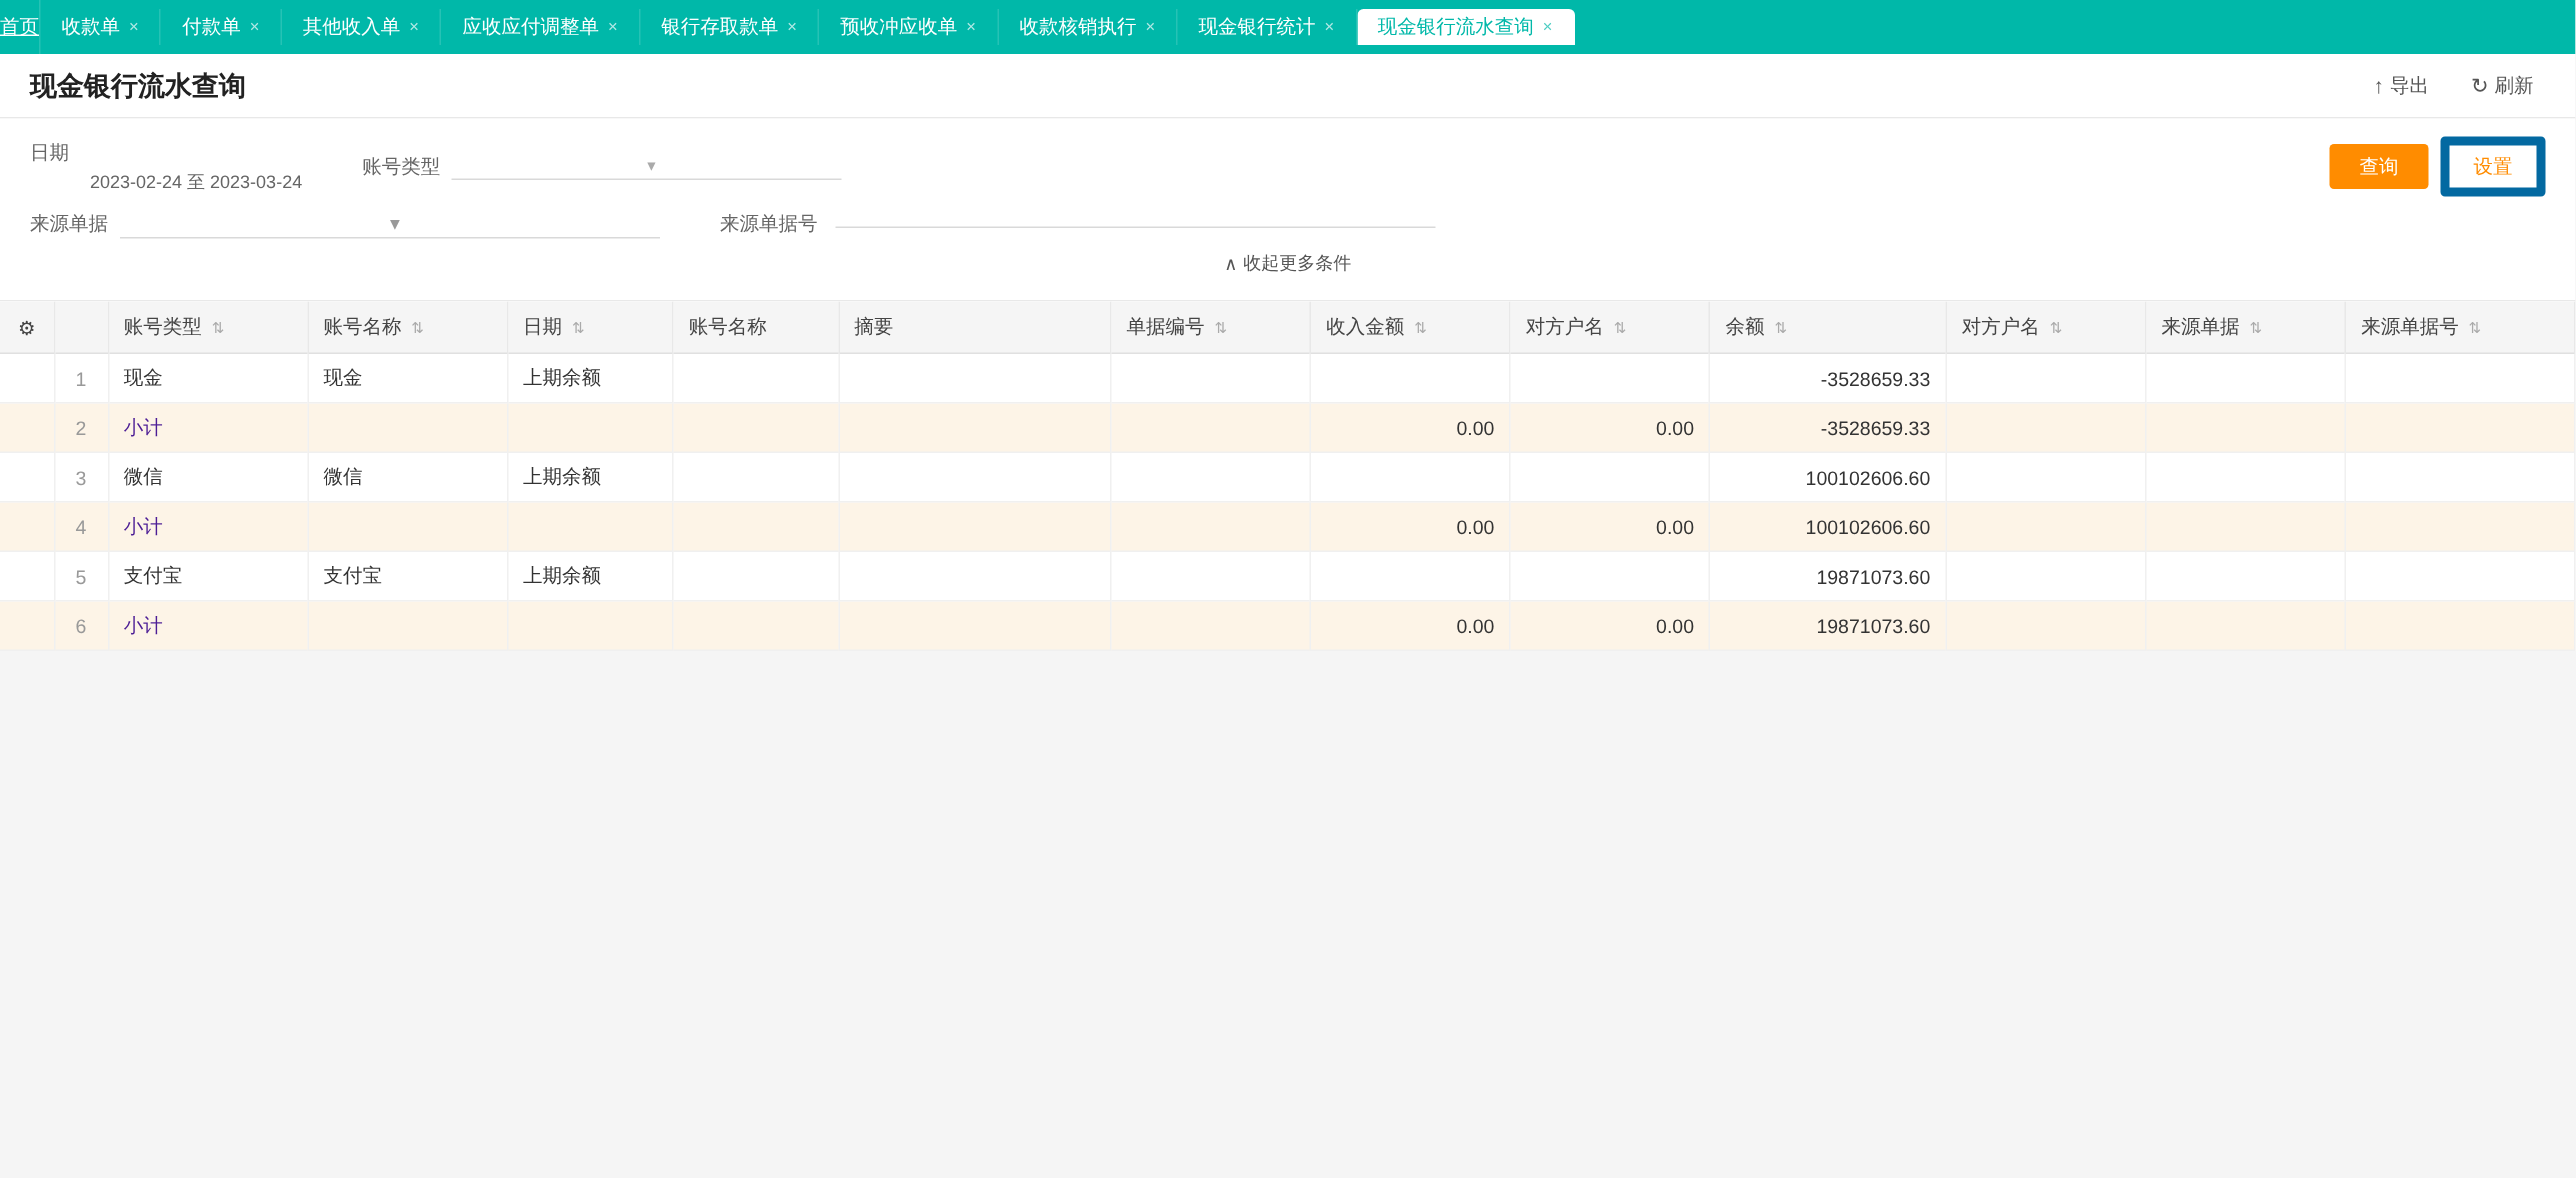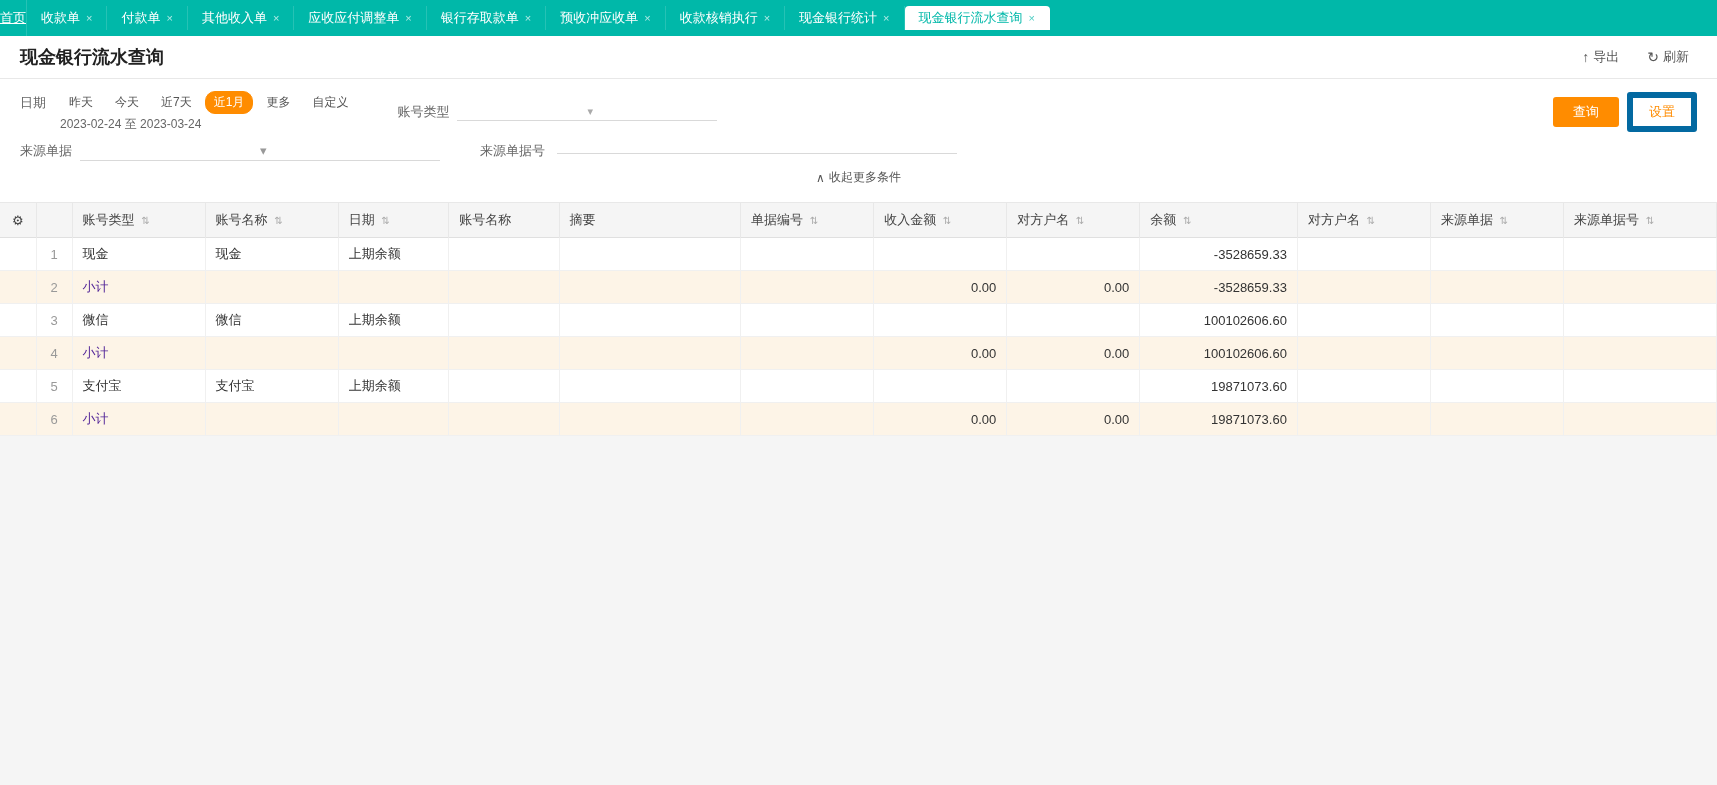--- a/index.html
+++ b/index.html
@@ -319,28 +319,20 @@
     </div>
   </div>
 </div>
 
 <div class="filter-area">
   <div class="filter-row">
 
     <div style="display:flex;flex-direction:column;">
       <div style="display:flex;align-items:center;gap:6px;">
         <span class="filter-label">日期</span>
-        <div class="date-shortcuts">
-          <span class="date-btn">昨天</span>
-          <span class="date-btn">今天</span>
-          <span class="date-btn">近7天</span>
-          <span class="date-btn active">近1月</span>
-          <span class="date-btn">更多</span>
-          <span class="date-btn">自定义</span>
-        </div>
       </div>
       <div style="margin-left:36px;margin-top:2px;">
         <span class="date-range">2023-02-24 至 2023-03-24</span>
       </div>
     </div>
 
     <div class="filter-section">
       <span class="filter-label">账号类型</span>
       <div class="filter-select" style="min-width:260px;">
         <span></span>

